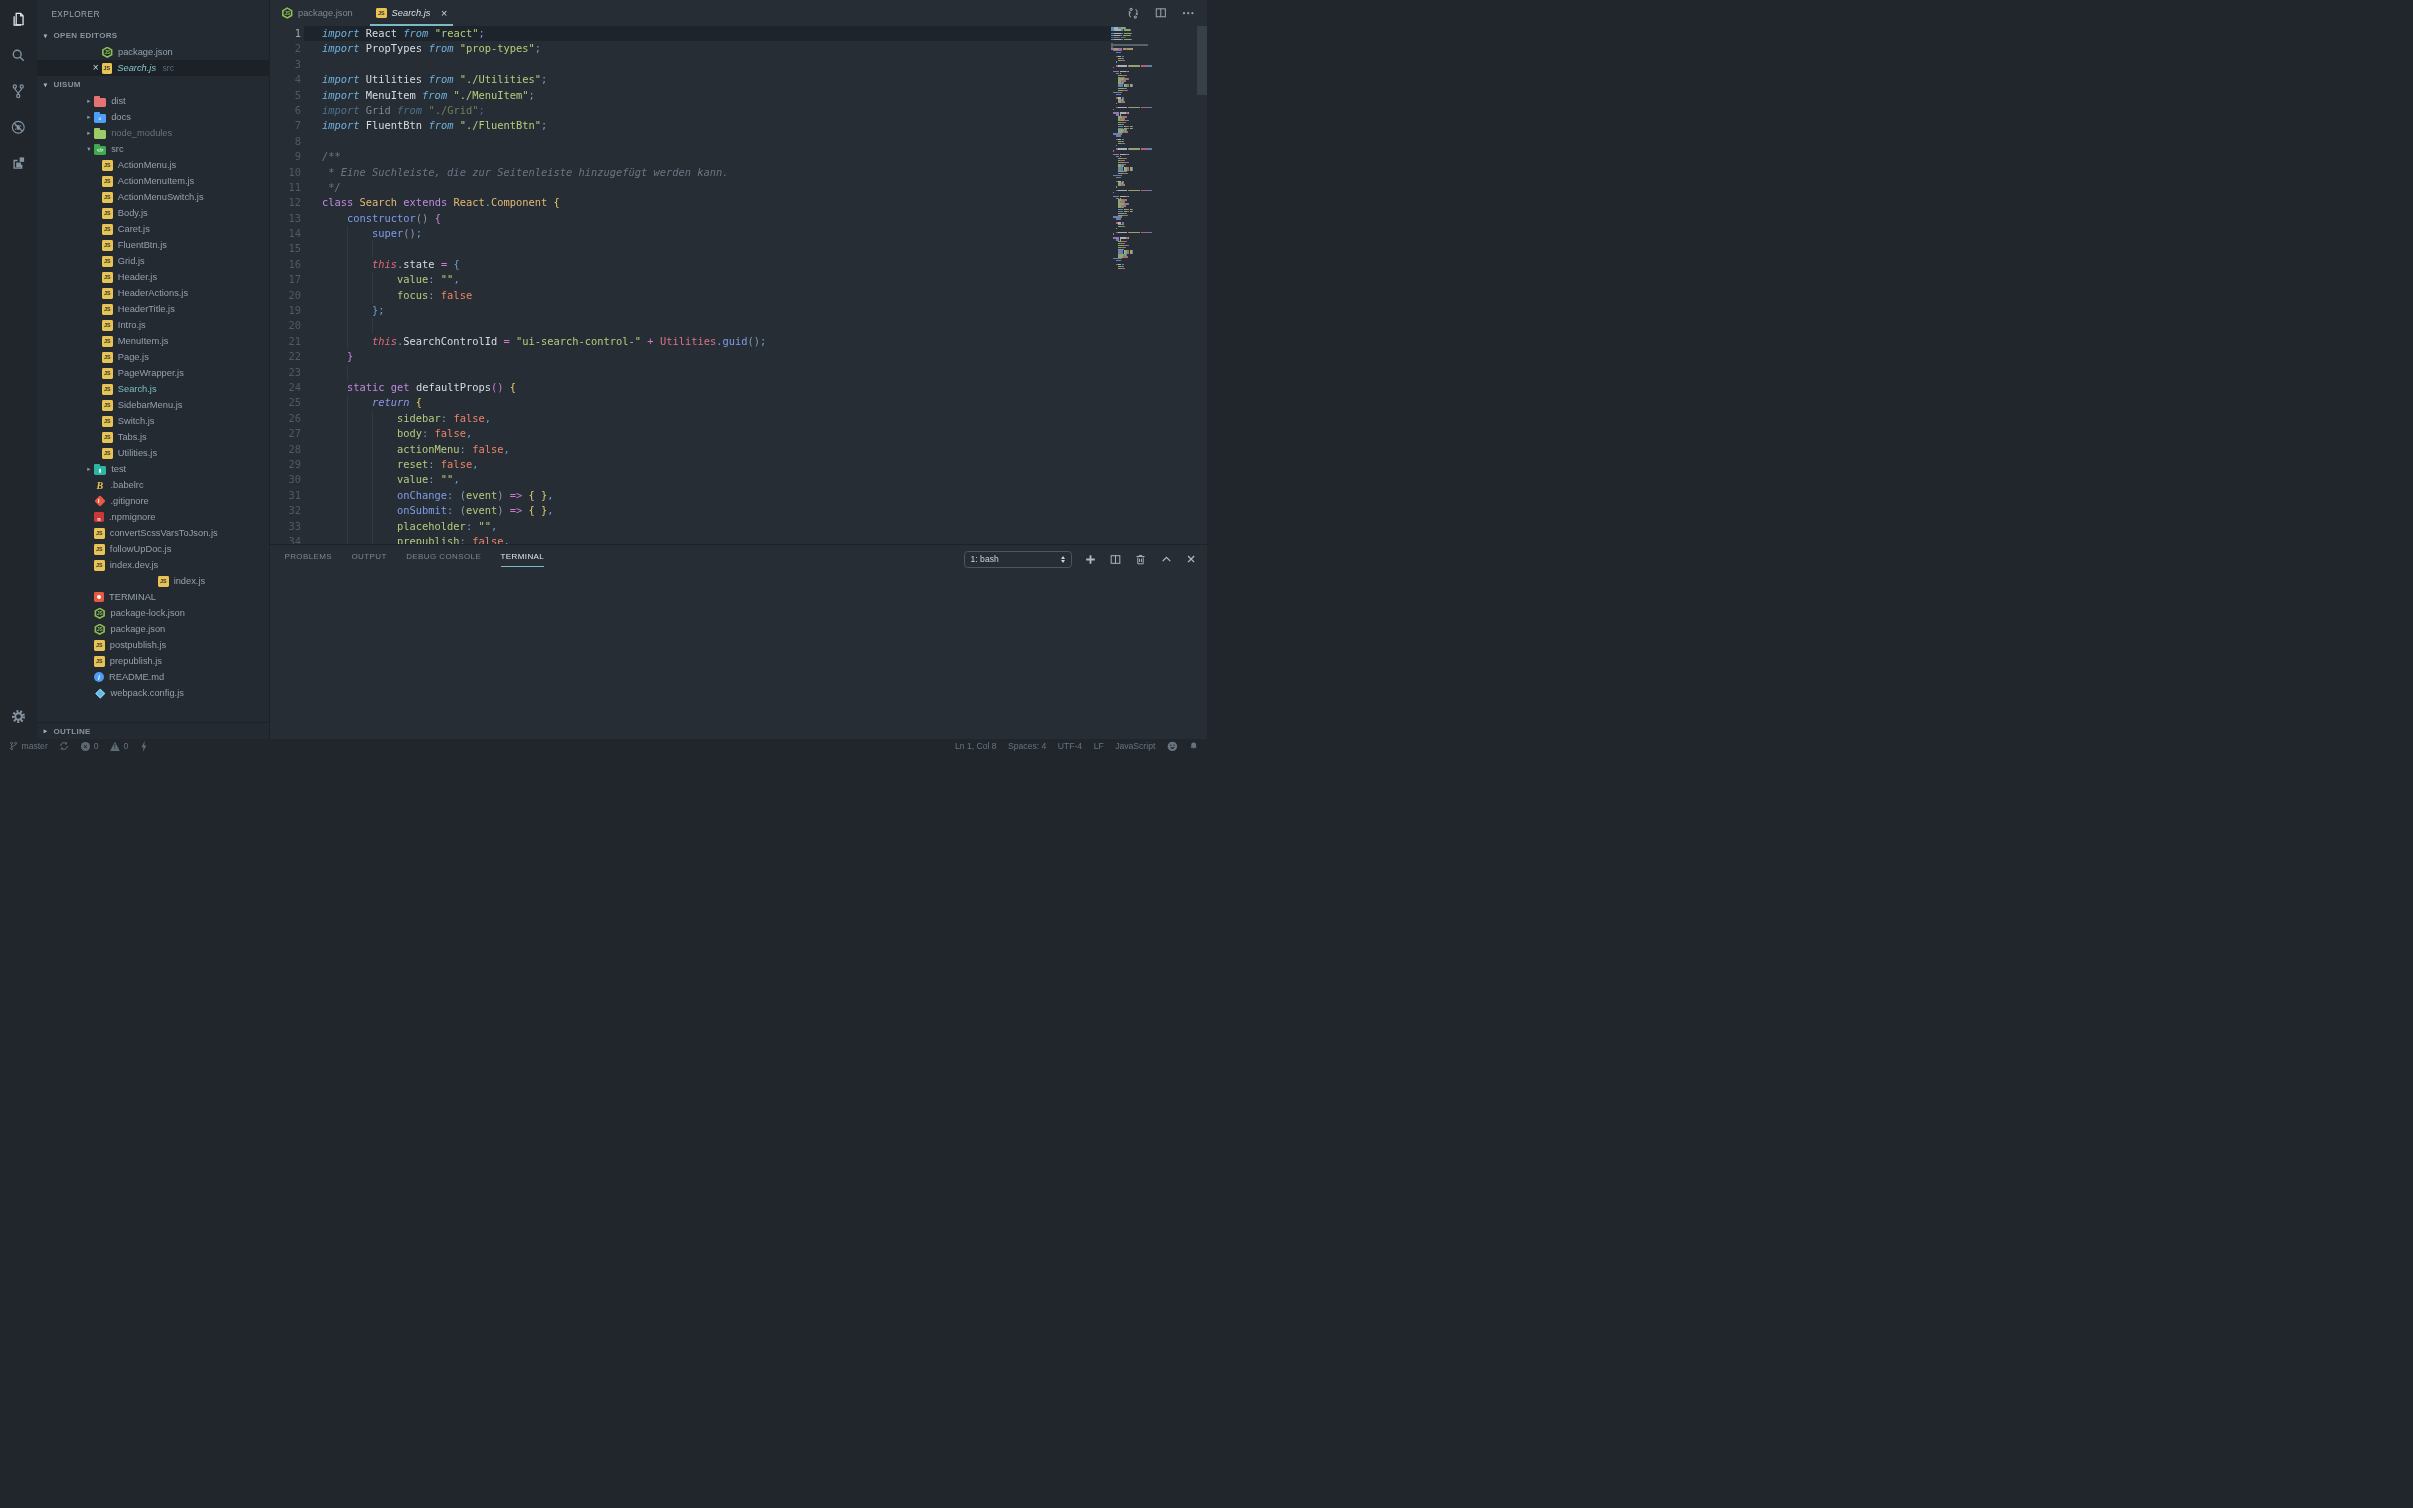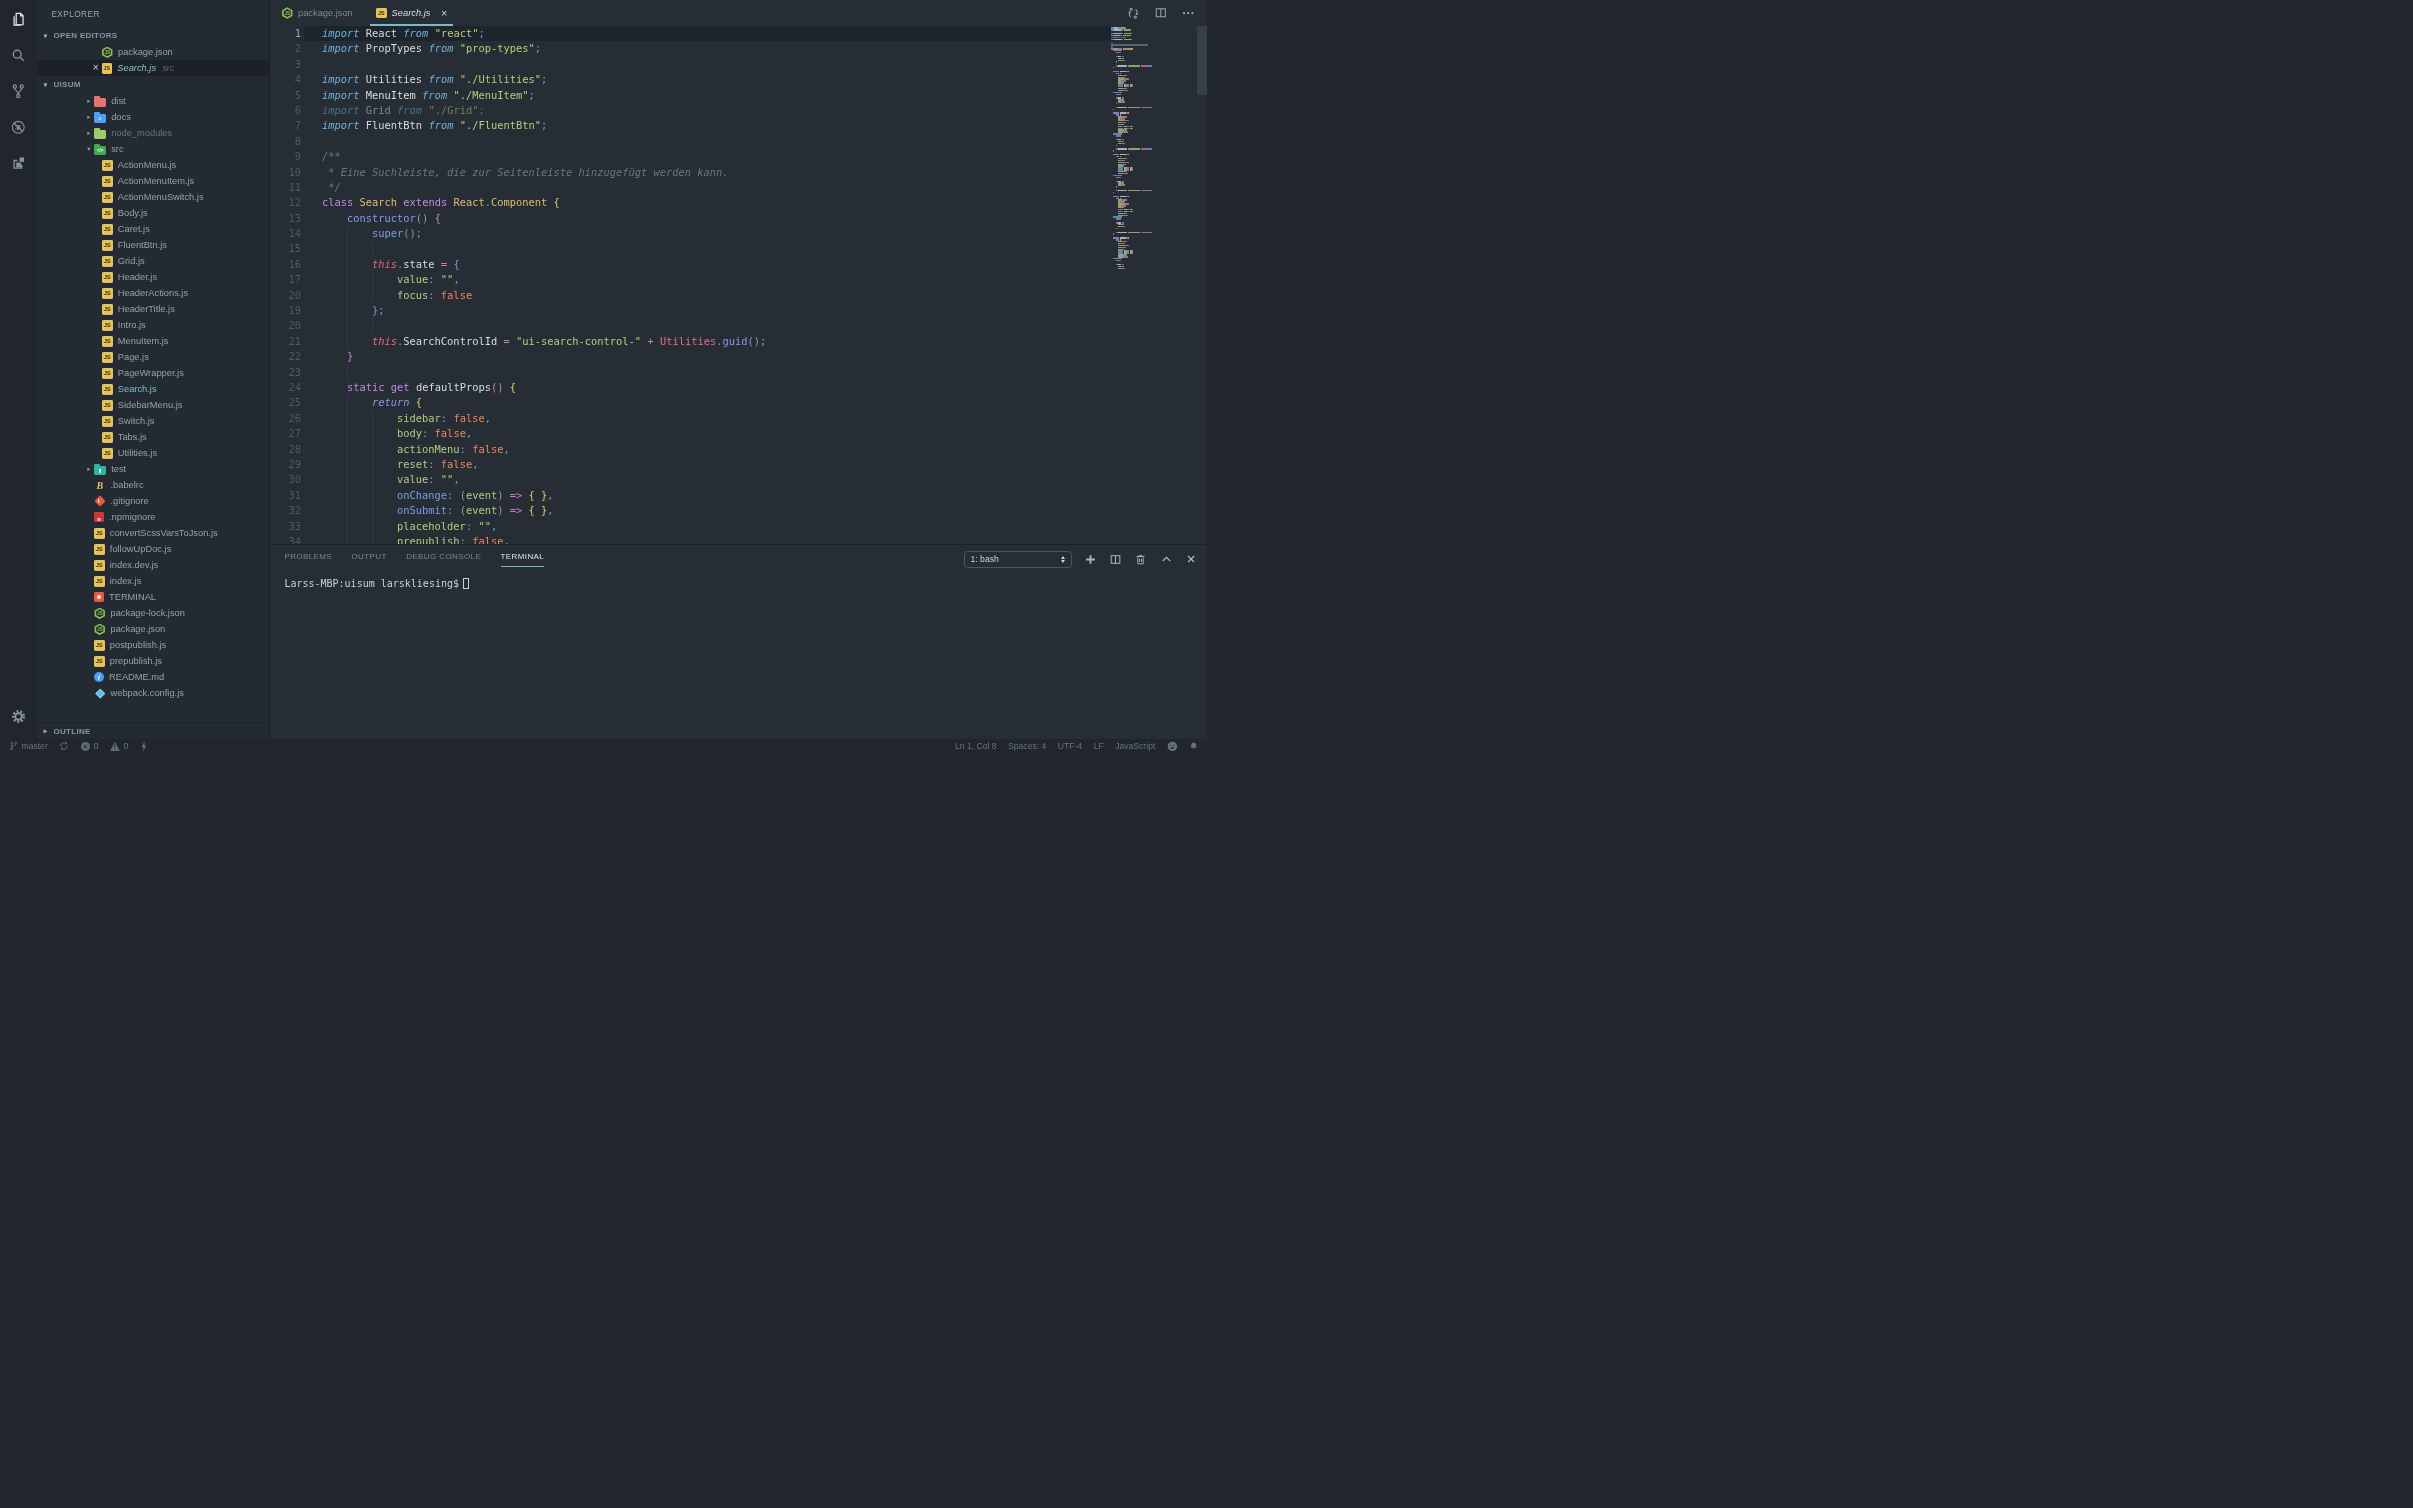--- a/index.html
+++ b/index.html
@@ -340,21 +340,21 @@
         <div class="row" style="padding-left: 47px;">
           <span class="arrow"></span>
           <span class="fi fi-js">JS</span>
           <span class="lbl">followUpDoc.js</span>
         </div>
         <div class="row" style="padding-left: 47px;">
           <span class="arrow"></span>
           <span class="fi fi-js">JS</span>
           <span class="lbl">index.dev.js</span>
         </div>
-        <div class="row" style="padding-left: 47px;">
+        <div class="row" style="padding-left: 47px; justify-content: center;">
           <span class="arrow"></span>
           <span class="fi fi-js">JS</span>
           <span class="lbl">index.js</span>
         </div>
         <div class="row" style="padding-left: 47px;">
           <span class="arrow"></span>
           <span class="fi fi-lic">
             <i></i>
           </span>
           <span class="lbl">TERMINAL</span>
@@ -1424,23 +1424,20 @@
               <span class="pic">
                 <span class="ico" style="display: flex;">
                   <svg viewBox="0 0 24 24" width="12.2" height="12.2" fill="none" stroke="currentColor" stroke-width="2.6">
                     <path d="M6 6l12 12M18 6L6 18"></path>
                   </svg>
                 </span>
               </span>
             </span>
         </div>
       </div>
-      <div class="term-body">
-        <span>Larss-MBP:uisum larskliesing$</span><span class="cursor"></span>
-      </div>
     </div>
   </div>
 
   <div class="statusbar">
     <div class="sb-left" id="sb-left">
         <span class="sb-item">
           <span class="ico" style="display: flex;">
             <svg viewBox="0 0 16 16" width="9.3" height="10" fill="none" stroke="currentColor" stroke-width="1.4">
               <circle cx="4.5" cy="3.3" r="1.7"></circle>
               <circle cx="11.5" cy="3.3" r="1.7"></circle>

